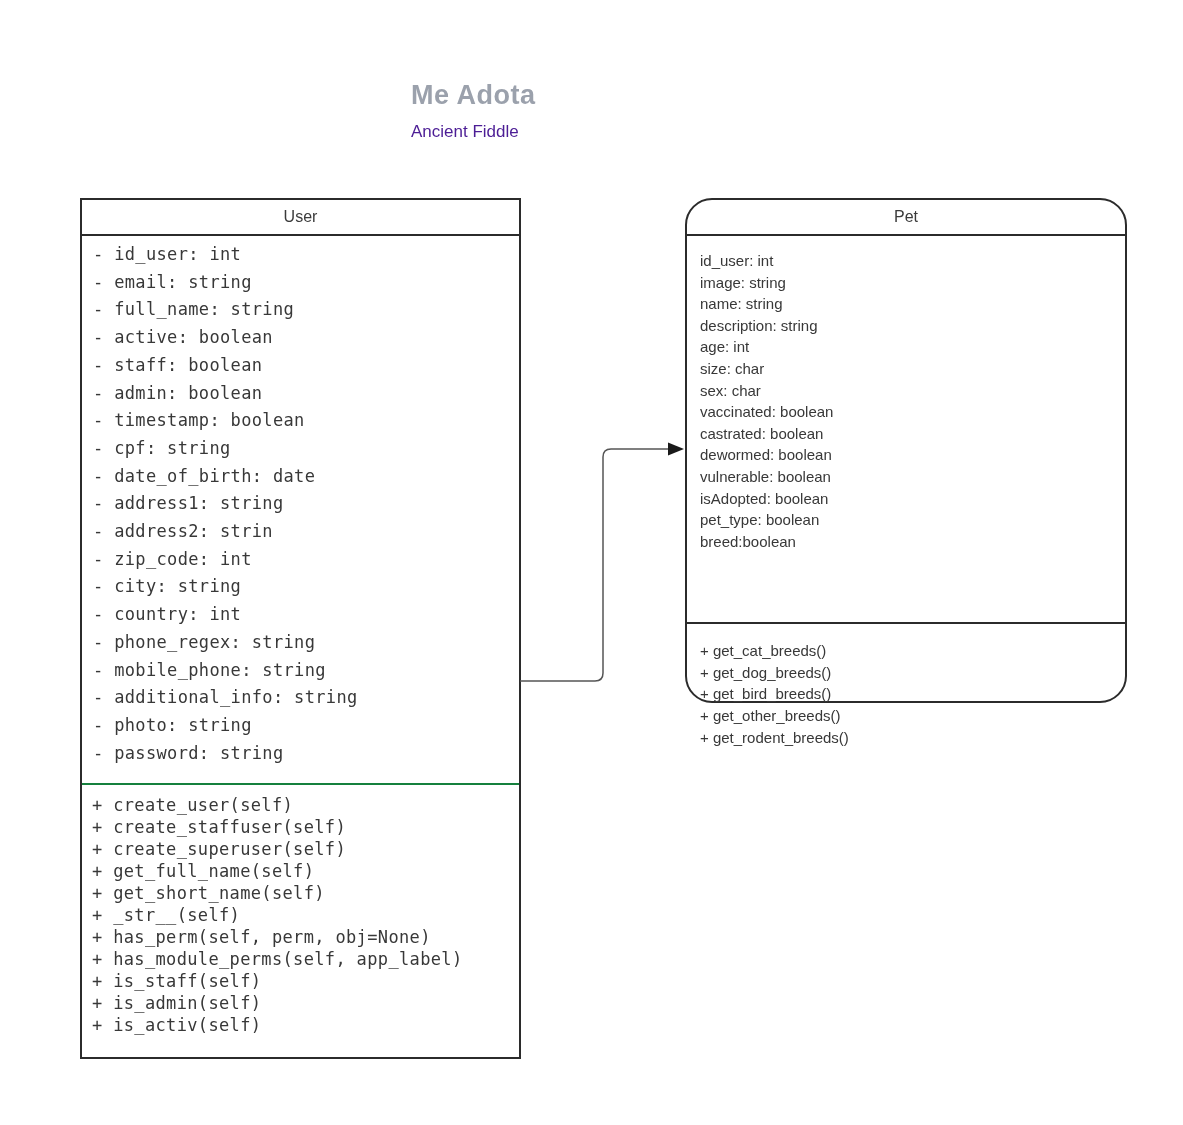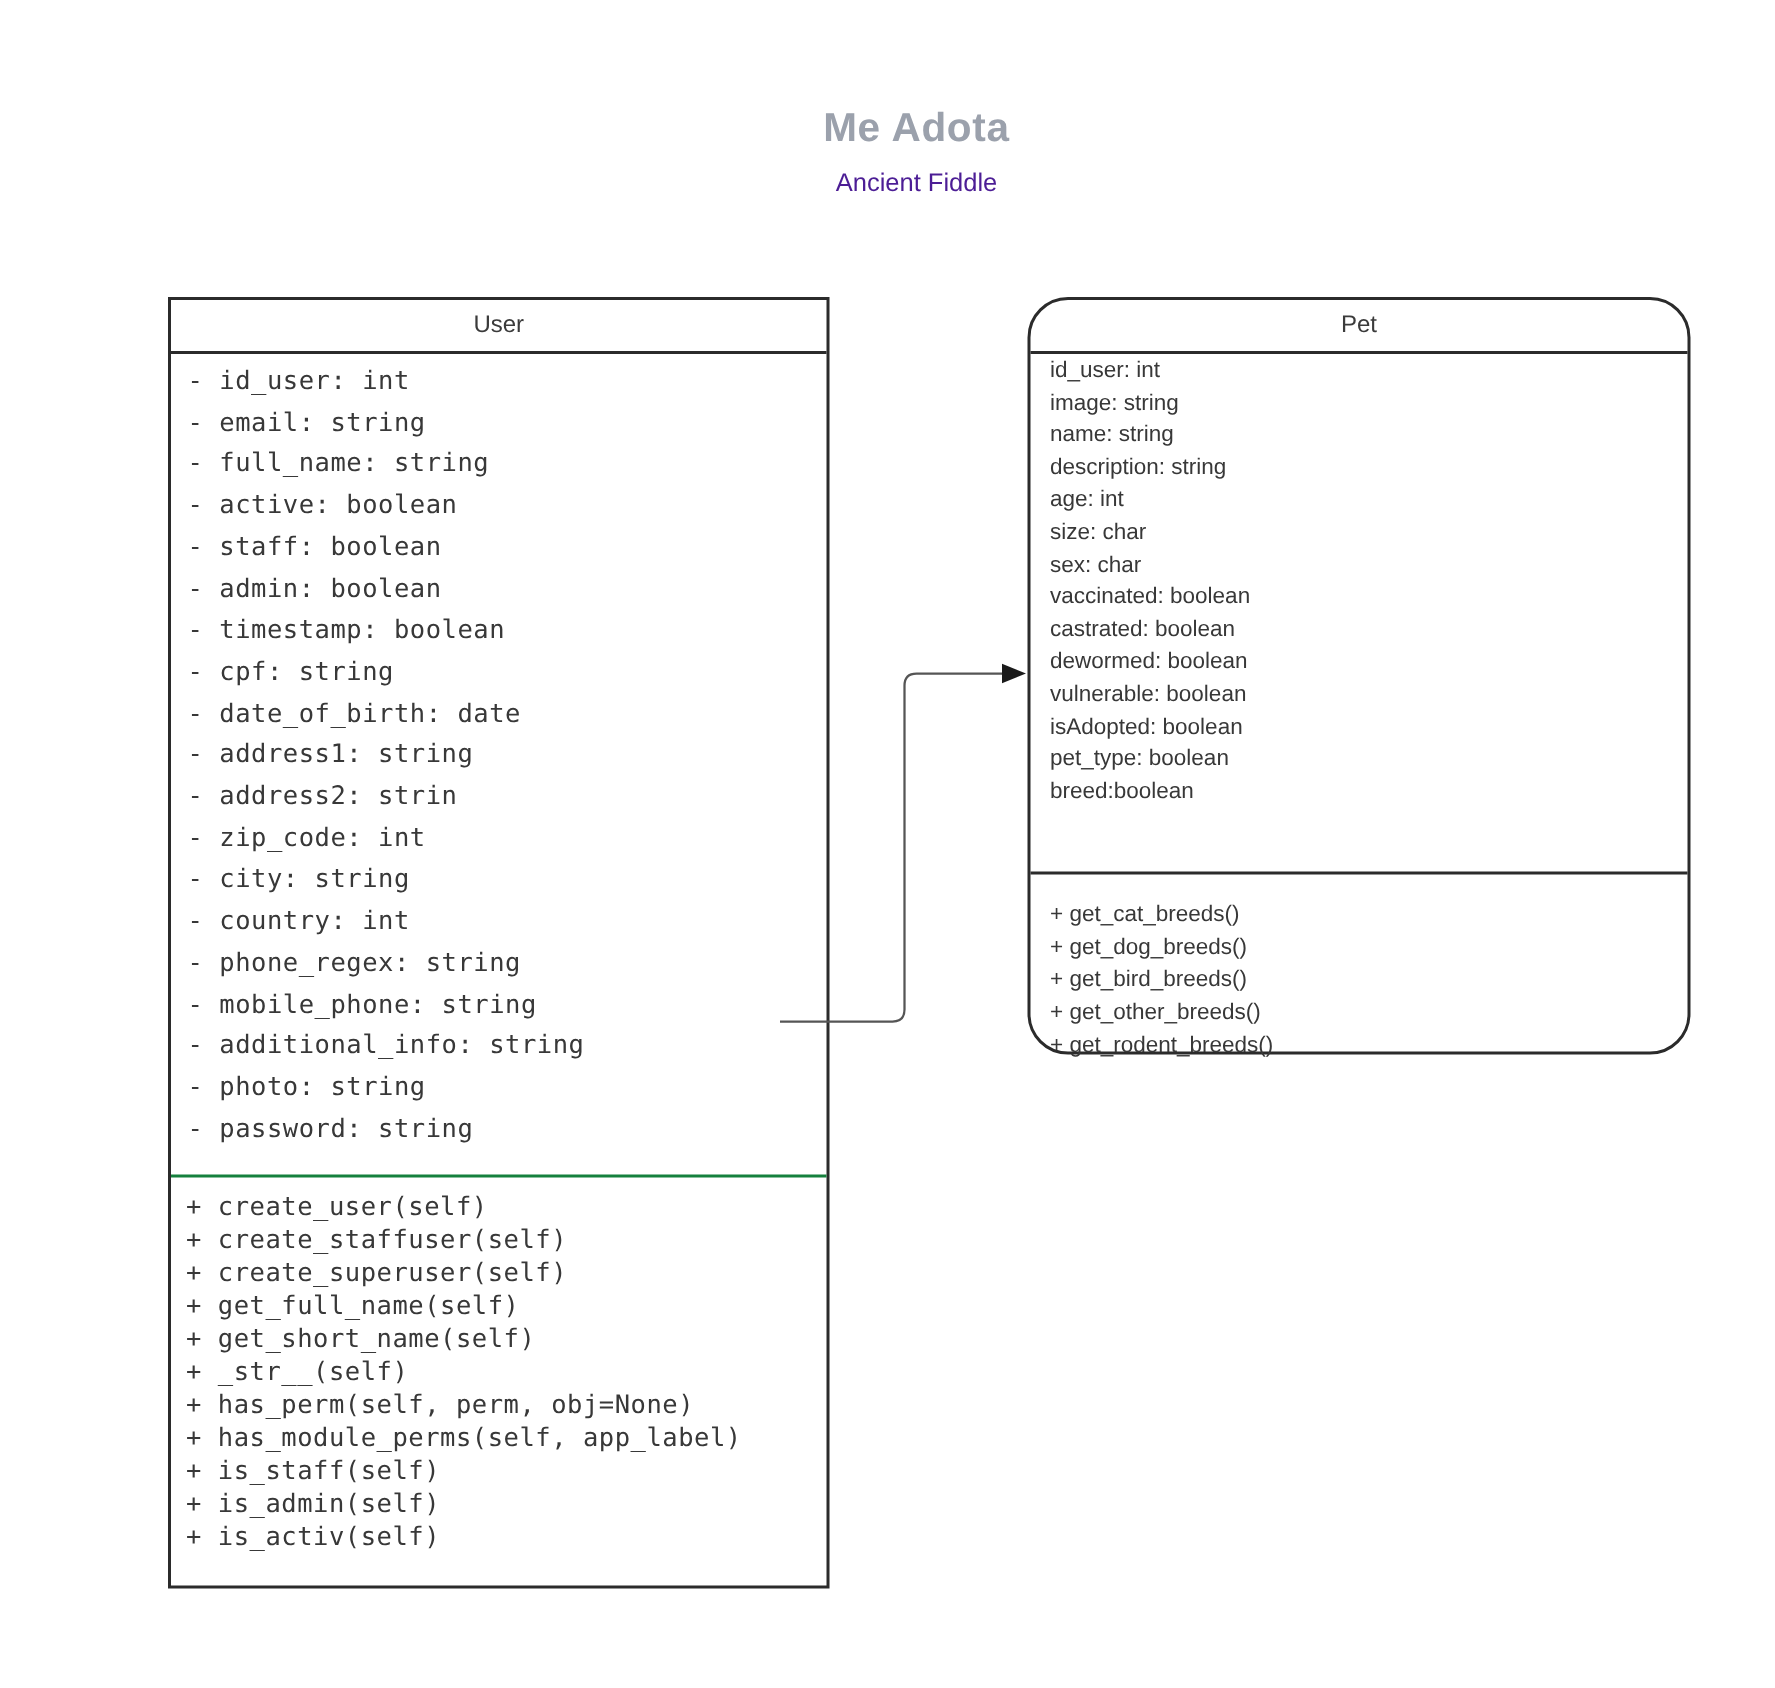--- a/index.html
+++ b/index.html
@@ -10,44 +10,44 @@
     height: 1125px;
     background: #ffffff;
     font-family: "Liberation Sans", sans-serif;
     overflow: hidden;
   }
 
   
   .title-block {
     position: absolute;
     left: 411px;
-    top: 70px;
+    top: 80px;
     width: 400px;
-    text-align: center;
+    text-align: left;
   }
   .title {
     font-size: 27px;
     font-weight: bold;
     color: #9ba1ac;
     letter-spacing: 0.5px;
   }
   .subtitle {
     margin-top: 11px;
     font-size: 17px;
     color: #4c1d95;
   }
 
   
   .uml-class {
     position: absolute;
     background: #ffffff;
     border: 2px solid #2b2b2b;
     color: #383838;
   }
-  .user-class { left: 80px;  top: 198px; width: 441px; height: 861px; margin-left: 32px; }
+  .user-class { left: 80px;  top: 198px; width: 441px; height: 861px; }
   .pet-class  { left: 685px; top: 198px; width: 442px; height: 505px; border-radius: 27px; }
 
   .uml-header {
     height: 36px;
     border-bottom: 2px solid #2b2b2b;
     display: flex;
     align-items: center;
     justify-content: center;
     font-size: 16px;
     color: #3b3b3b;
@@ -70,23 +70,23 @@
     height: 549px;
     border-bottom: 2px solid #15803d;
     padding: 5px 4px 0 11px;
     line-height: 27.7px;
   }
   .user-methods {
     padding: 9px 4px 0 10px;
     line-height: 22px;
   }
   .pet-attrs {
-    height: 347px;
+    height: 388px;
     border-bottom: 2px solid #2b2b2b;
-    padding: 0 4px 0 13px;
+    padding: 14px 4px 0 13px;
     line-height: 21.6px;
   }
   .pet-methods {
     padding: 16px 4px 0 13px;
     line-height: 21.7px;
   }
 
   
   .connector {
     position: absolute;

